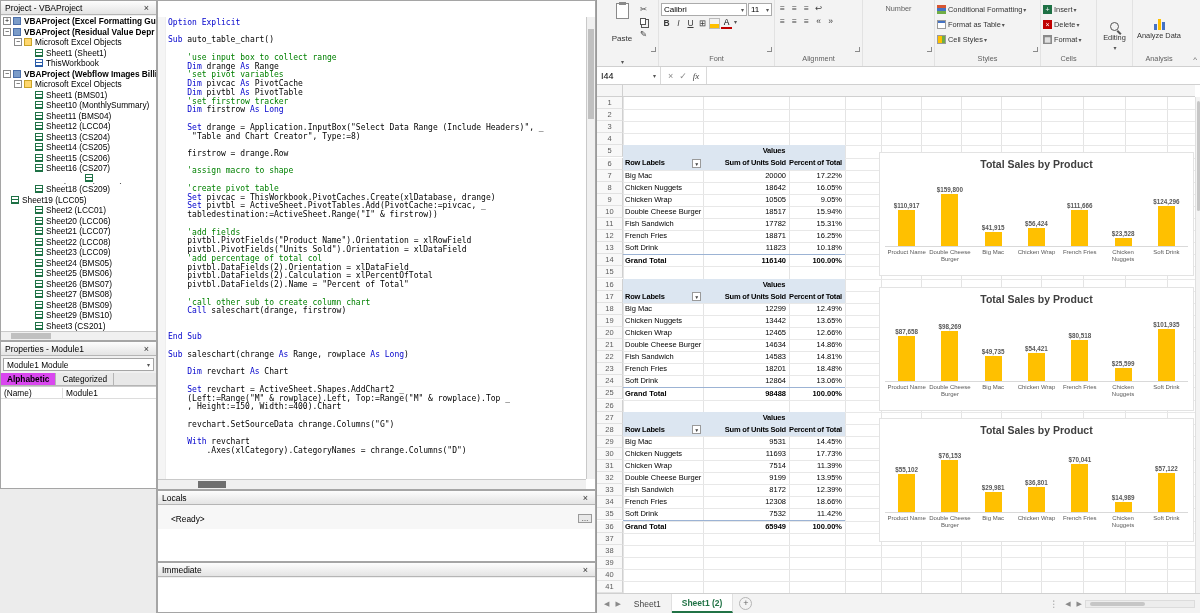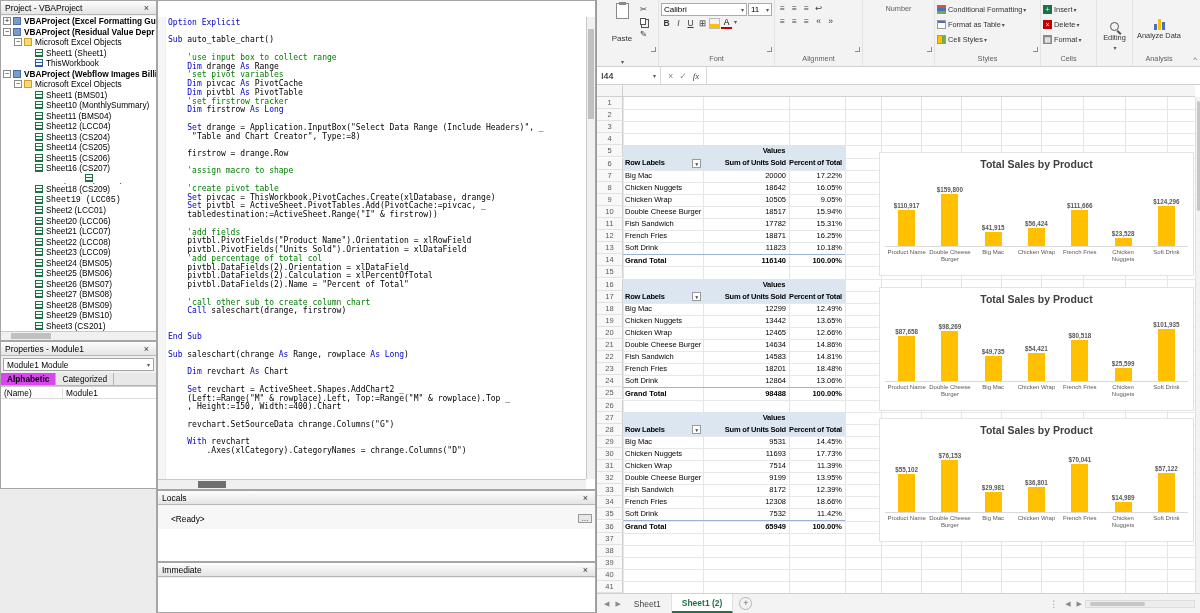--- a/index.html
+++ b/index.html
@@ -252,21 +252,21 @@
           <div class="tree-item" style="padding-left: 24px; flex-direction: column;">
             <span class="tree-sp"></span>
             <span class="tree-icon icon-sheet"></span>
             <span class="tree-label">Sheet17 (CS208)</span>
           </div>
           <div class="tree-item" style="padding-left: 24px;">
             <span class="tree-sp"></span>
             <span class="tree-icon icon-sheet"></span>
             <span class="tree-label">Sheet18 (CS209)</span>
           </div>
-          <div class="tree-item" style="padding-left: 24px; font-family: Liberation Mono, monospace;">
+          <div class="tree-item" style="">
             <span class="tree-sp"></span>
             <span class="tree-icon icon-sheet"></span>
             <span class="tree-label">Sheet19 (LCC05)</span>
           </div>
           <div class="tree-item" style="padding-left: 24px;">
             <span class="tree-sp"></span>
             <span class="tree-icon icon-sheet"></span>
             <span class="tree-label">Sheet2 (LCC01)</span>
           </div>
           <div class="tree-item" style="padding-left: 24px;">

